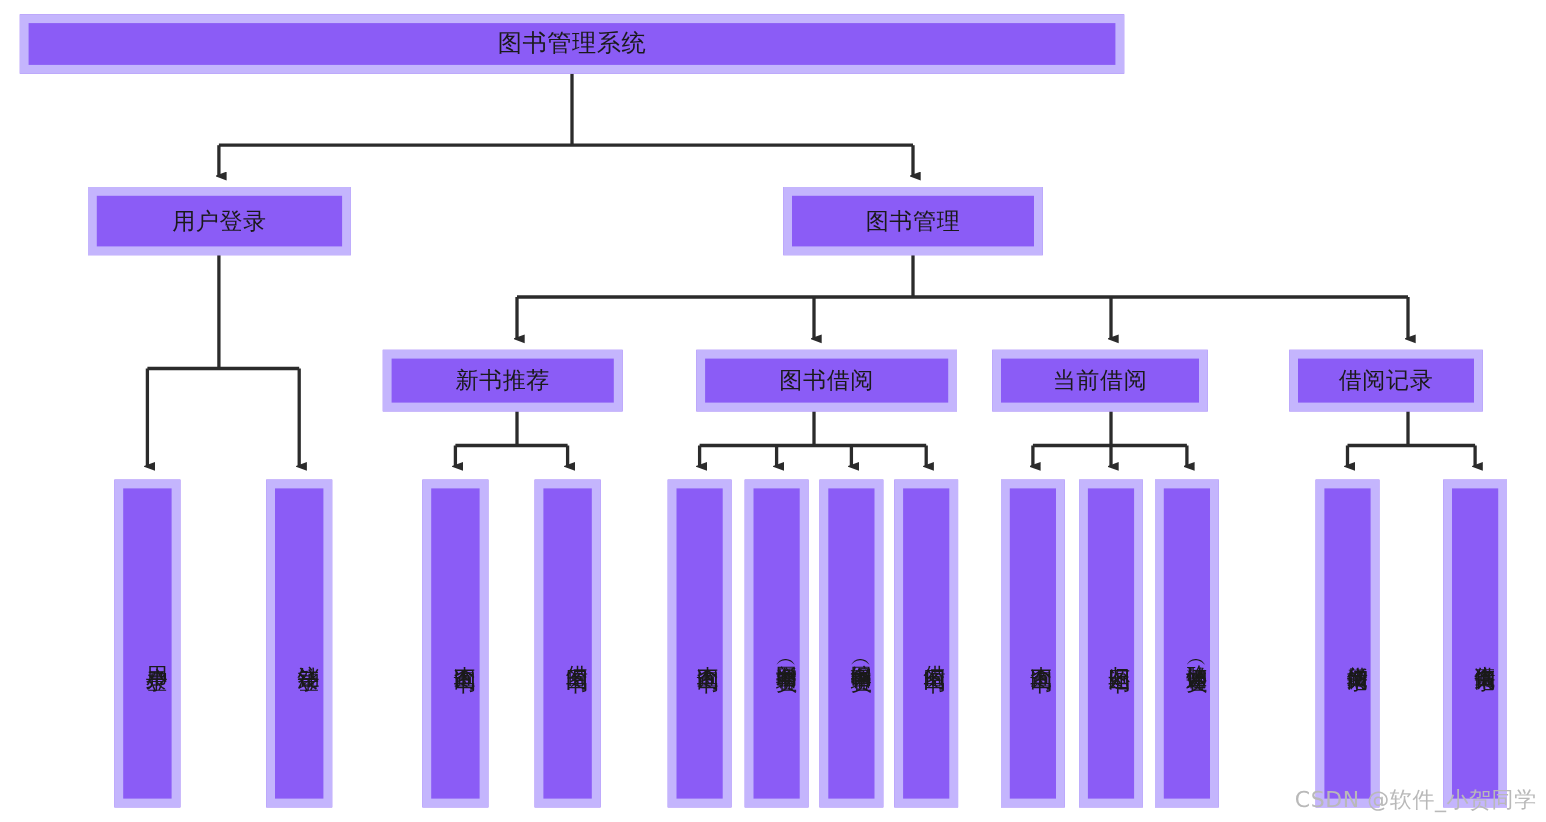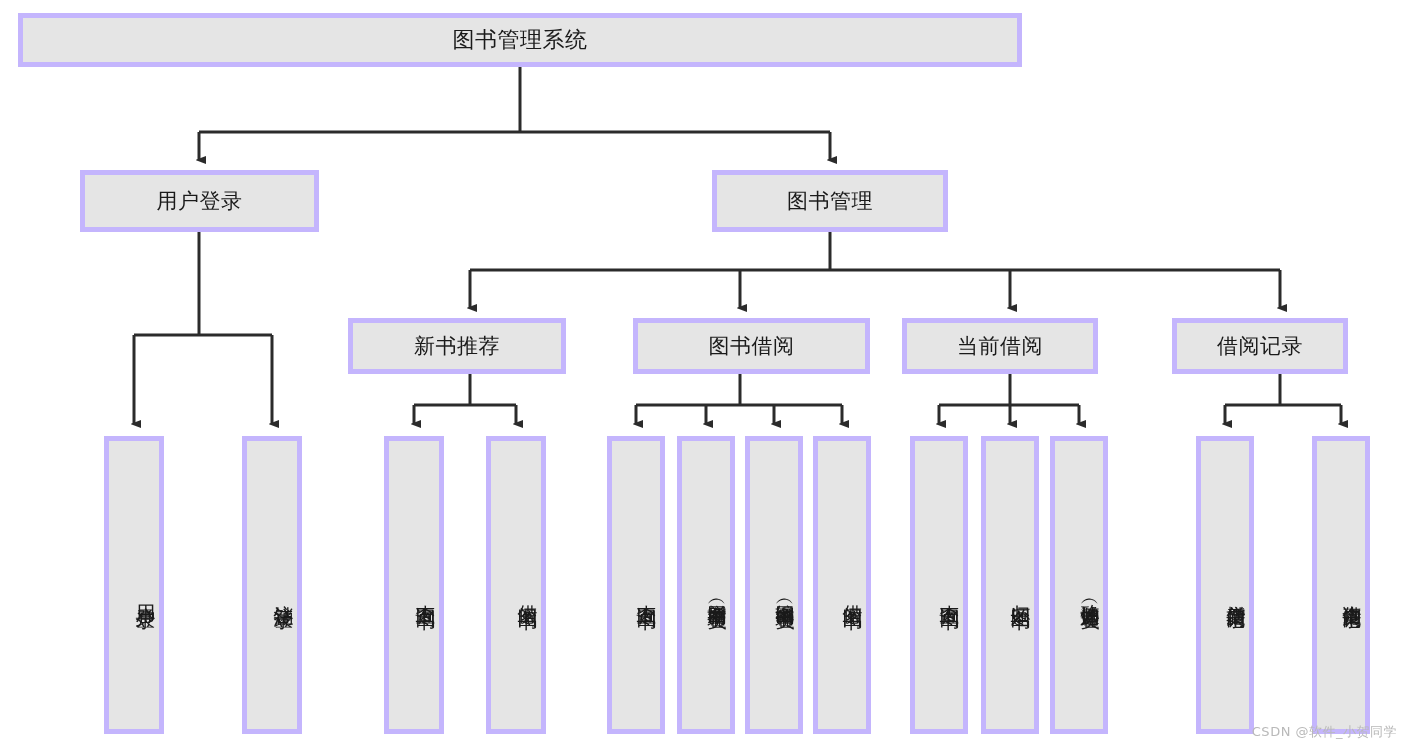--- a/index.html
+++ b/index.html
@@ -13,22 +13,22 @@
   #canvas {
     position: relative;
     width: 1405px;
     height: 747px;
     background: #ffffff;
     overflow: hidden;
   }
   .node {
     position: absolute;
     box-sizing: border-box;
-    border: 5px solid #c4b5fd;
-    background: #e5e5e5;
+    border: 8px solid #c4b5fd;
+    background: #8b5cf6;
     display: flex;
     align-items: center;
     justify-content: center;
     color: #1a1a1a;
   }
   .node.horiz {
     font-size: 21px;
     letter-spacing: 0.5px;
     line-height: 1.25;
     text-align: center;
@@ -55,21 +55,21 @@
     left: 0;
     top: 0;
     width: 1405px;
     height: 747px;
     pointer-events: none;
   }
   .watermark {
     position: absolute;
     right: 8px;
     bottom: 6px;
-    font-size: 13px;
+    font-size: 20px;
     color: #b9b9b9;
     letter-spacing: 0.5px;
     white-space: nowrap;
     margin-left: 44px;
   }
 </style>
 </head>
 <body>
 
 <div id="canvas">

